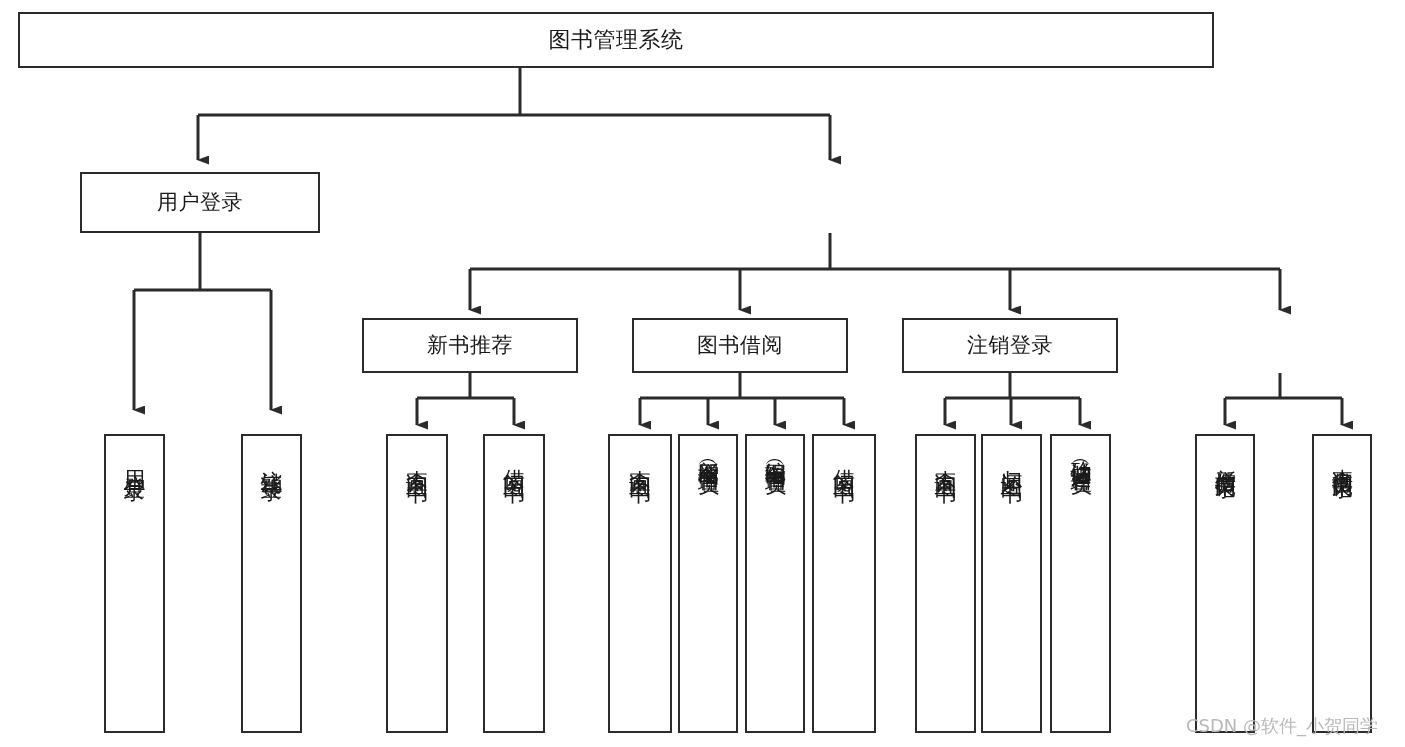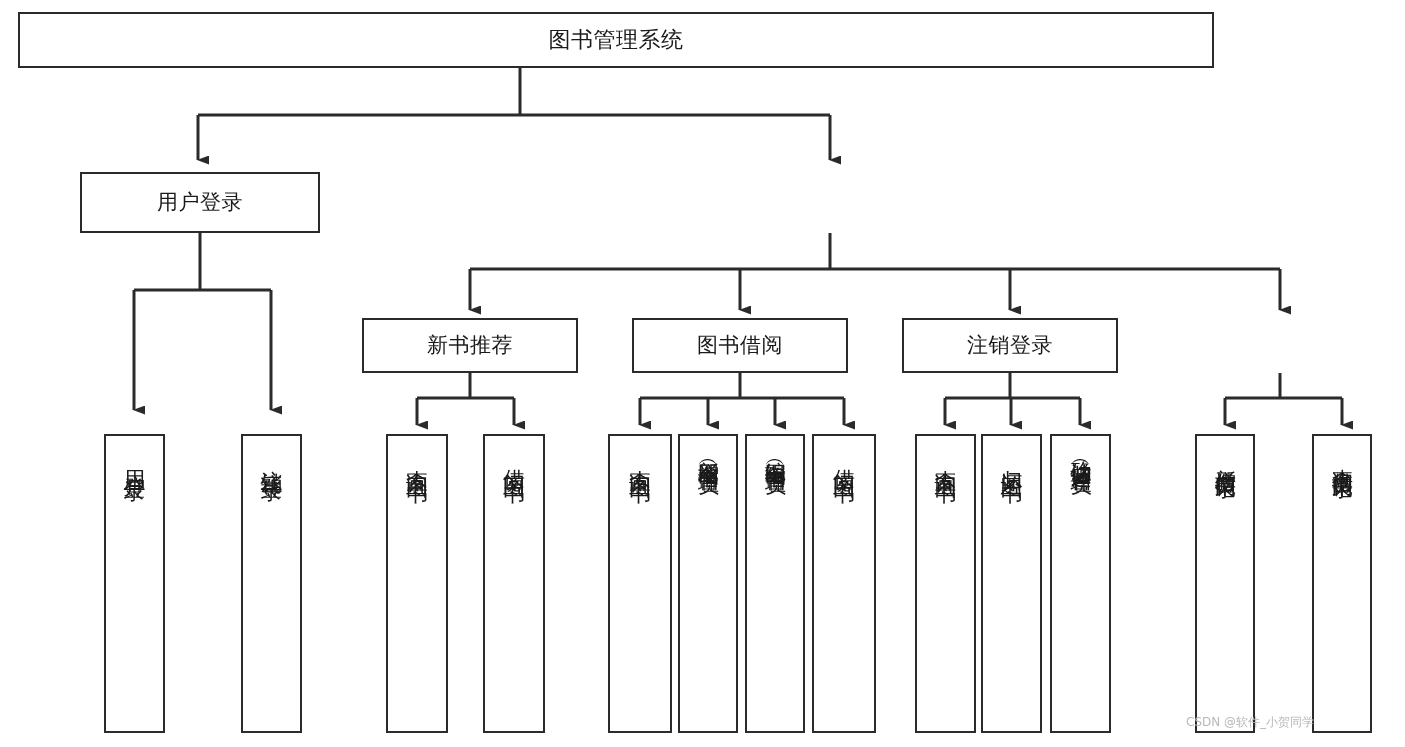--- a/index.html
+++ b/index.html
@@ -63,21 +63,21 @@
     white-space: nowrap;
   }
   .node.vert.tall-text .node-label {
     letter-spacing: 2px;
     font-size: 21px;
   }
   #watermark {
     position: absolute;
     left: 1186px;
     top: 714px;
-    font-size: 12px;
+    font-size: 18px;
     color: #b8b8b8;
     white-space: nowrap;
     font-family: "DejaVu Sans", "Liberation Sans", sans-serif;
     pointer-events: none;
   }
 </style>
 </head>
 <body>
 
 <div id="diagram-root">

